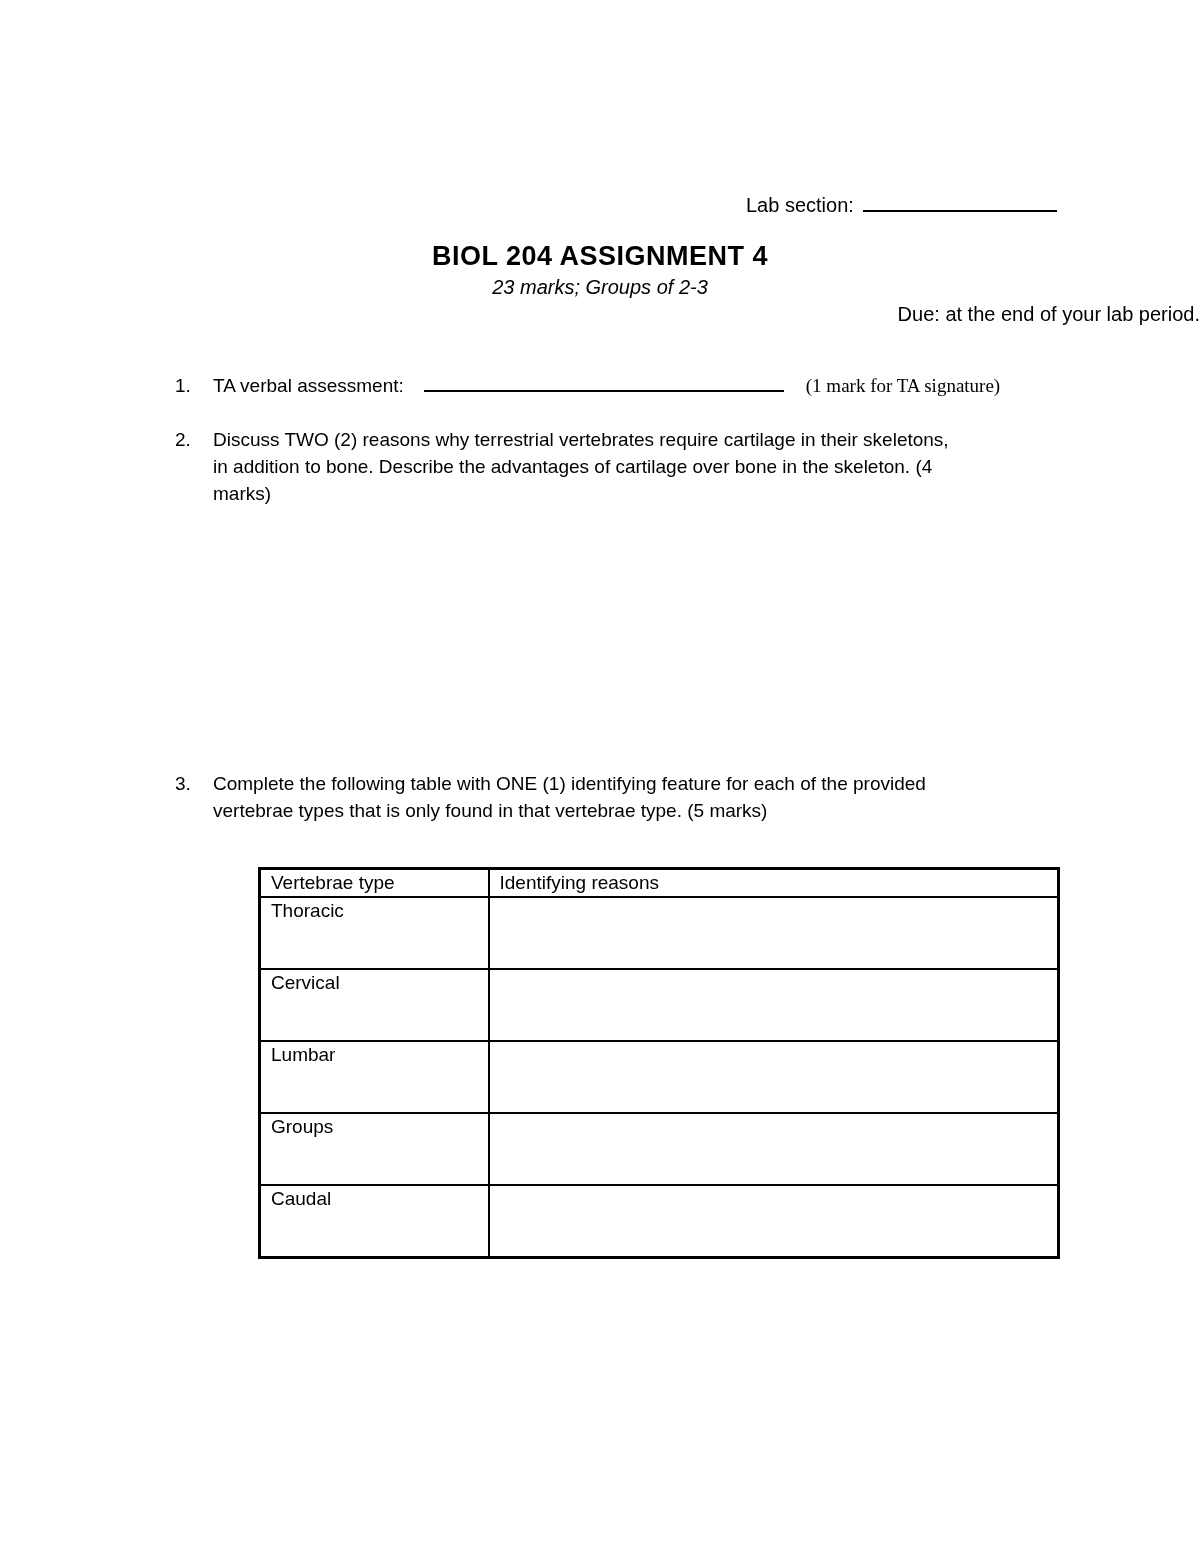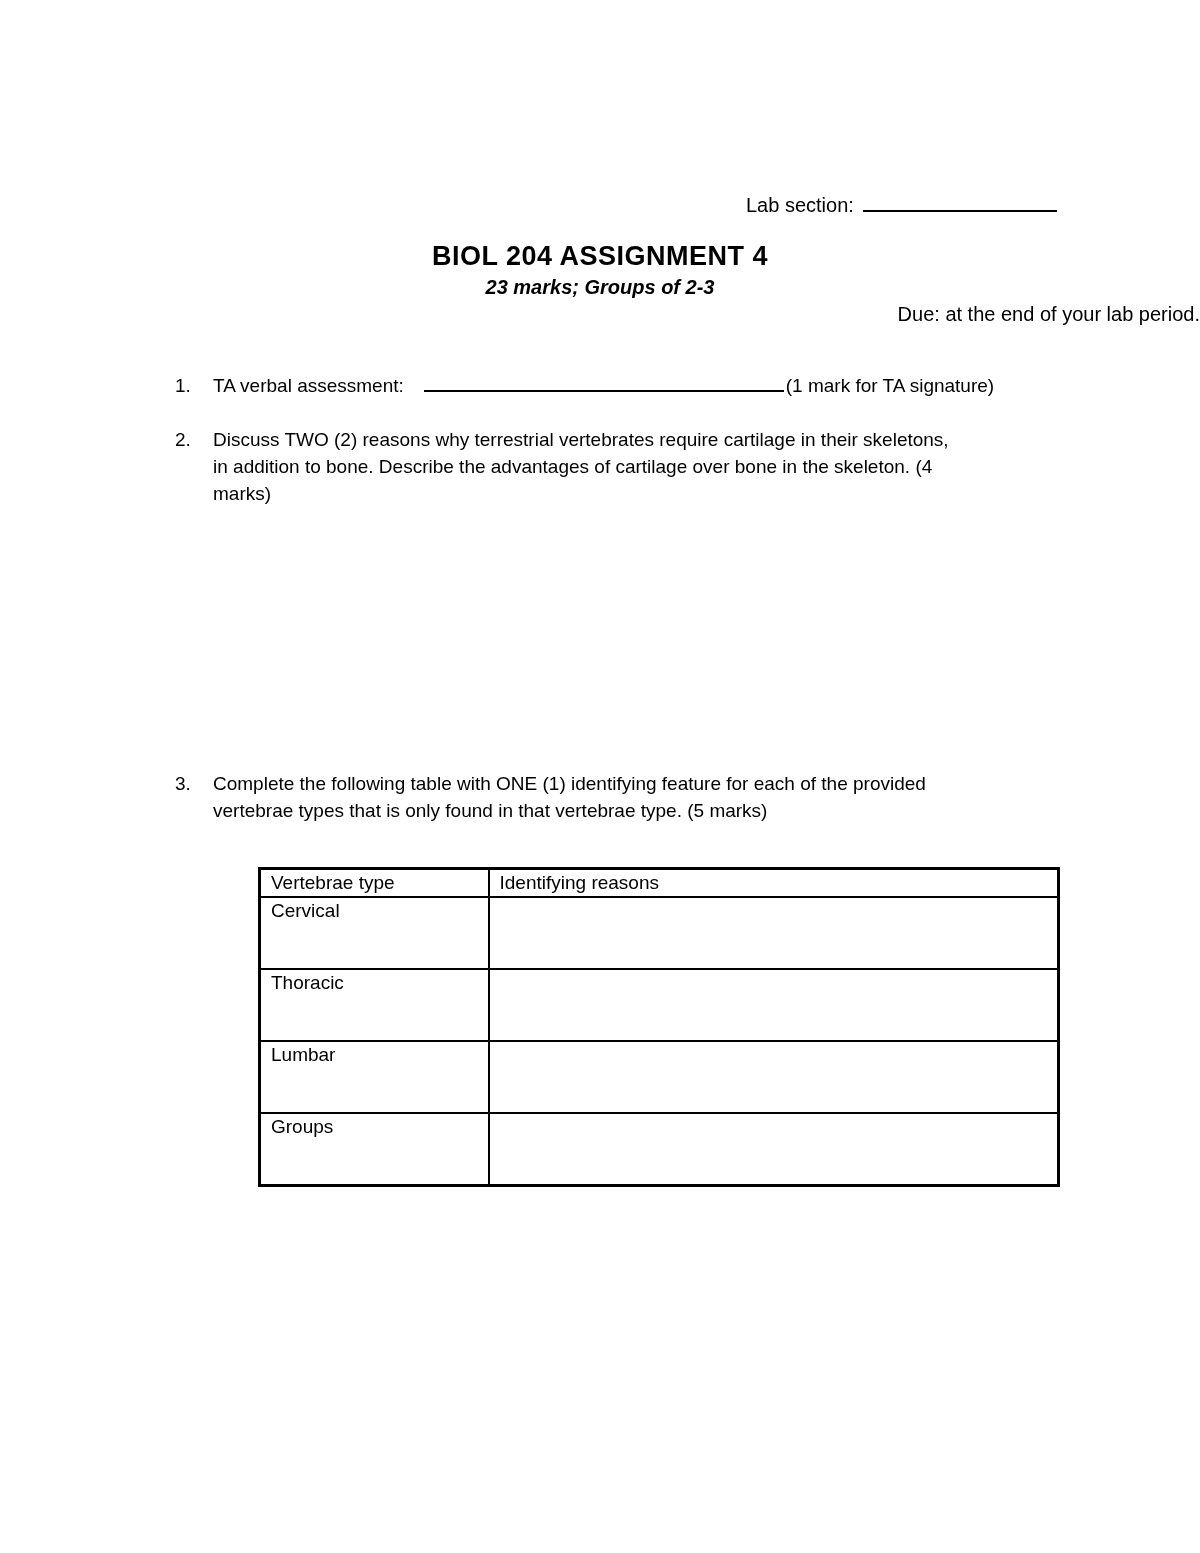--- a/index.html
+++ b/index.html
@@ -43,21 +43,20 @@
     font-size: 27px;
     font-weight: bold;
     line-height: 32px;
     letter-spacing: 0.5px;
   }
   .heading .subtitle {
     font-size: 20px;
     font-style: italic;
     line-height: 27px;
     margin-top: 2px;
-    font-weight: bold;
   }
   .heading .due {
     font-size: 20px;
     line-height: 27px;
     text-align: right;
   }
 
   
   .question {
     position: absolute;
@@ -80,21 +79,21 @@
   #q3 { top: 770px; }
   #q1 .q-body { white-space: nowrap; }
   #q1 .blank {
     display: inline-block;
     border-bottom: 2px solid #000;
     height: 19px;
     width: 360px;
     margin-left: 20px;
     vertical-align: baseline;
   }
-  #q1 .tail { margin-left: 2px; }
+  #q1 .tail { margin-left: 22px; font-family: Liberation Serif, serif; }
 
   
   .vtable {
     position: absolute;
     left: 258px;
     top: 867px;
     border-collapse: collapse;
     table-layout: fixed;
     width: 799px;
   }
@@ -154,31 +153,35 @@
 
   <table class="vtable">
     <thead>
       <tr>
         <th class="col-type">Vertebrae type</th>
         <th class="col-feature">Identifying reasons</th>
       </tr>
     </thead>
     <tbody>
       <tr>
-        <td>Cervical</td>
+        <td>Thoracic</td>
         <td></td>
       </tr>
       <tr>
-        <td>Thoracic</td>
+        <td>Cervical</td>
         <td></td>
       </tr>
       <tr>
         <td>Lumbar</td>
         <td></td>
       </tr>
       <tr>
         <td>Groups</td>
         <td></td>
       </tr>
+      <tr>
+        <td>Caudal</td>
+        <td></td>
+      </tr>
     </tbody>
   </table>
 
 </div>
 
 </body></html>

